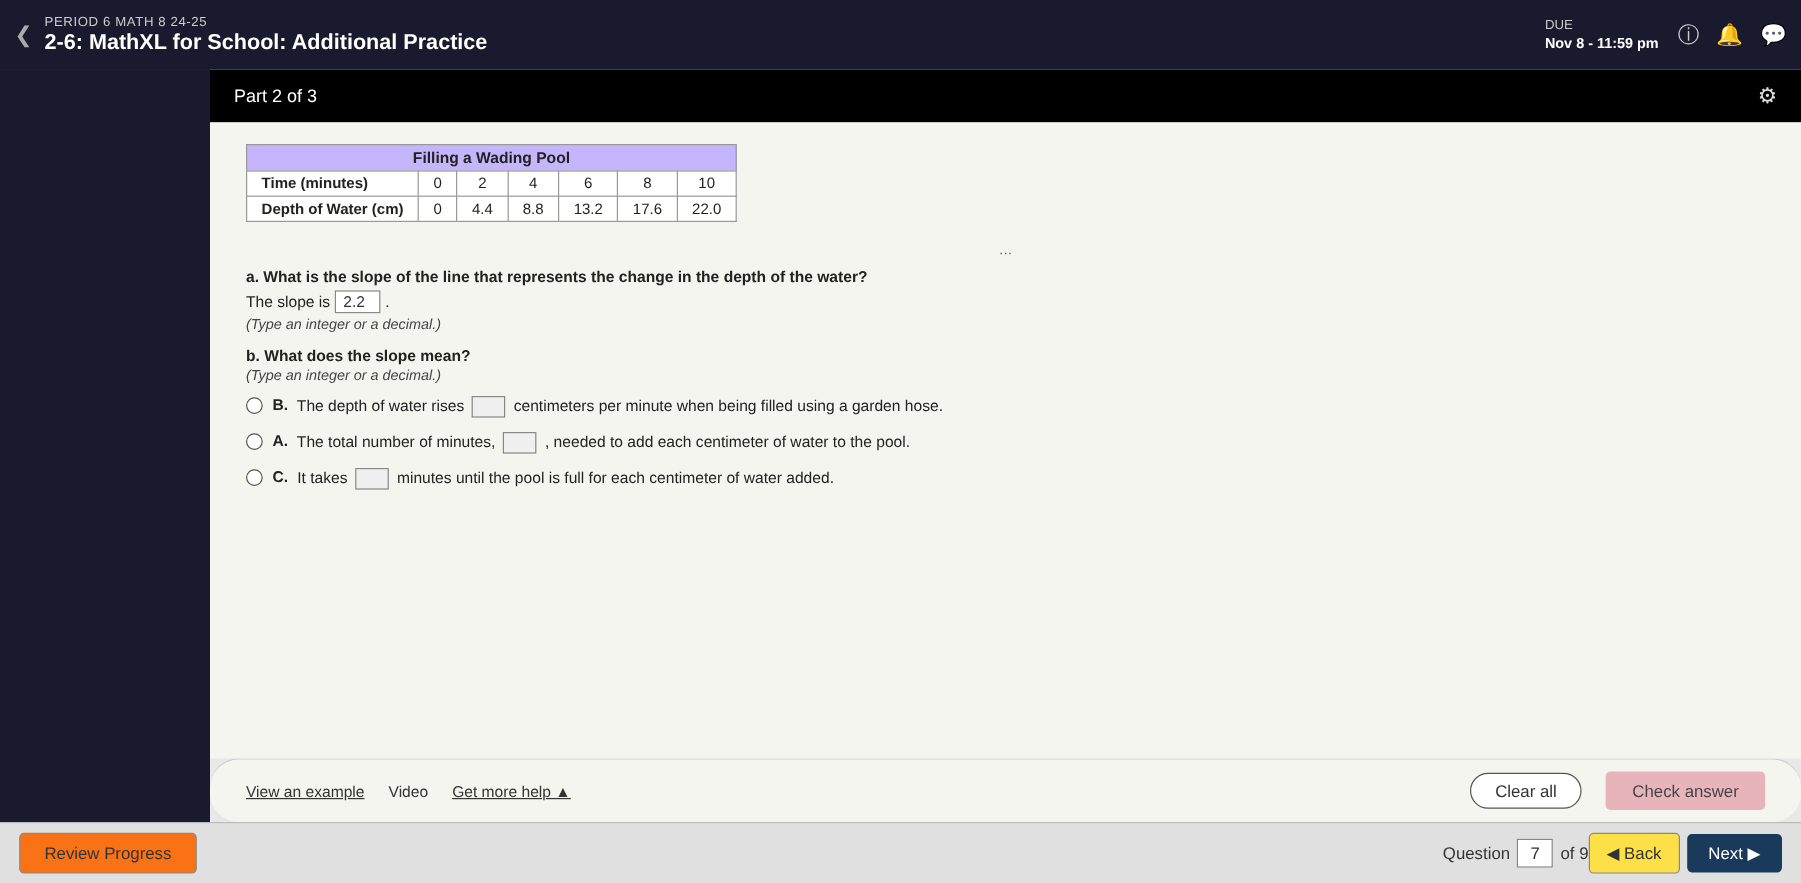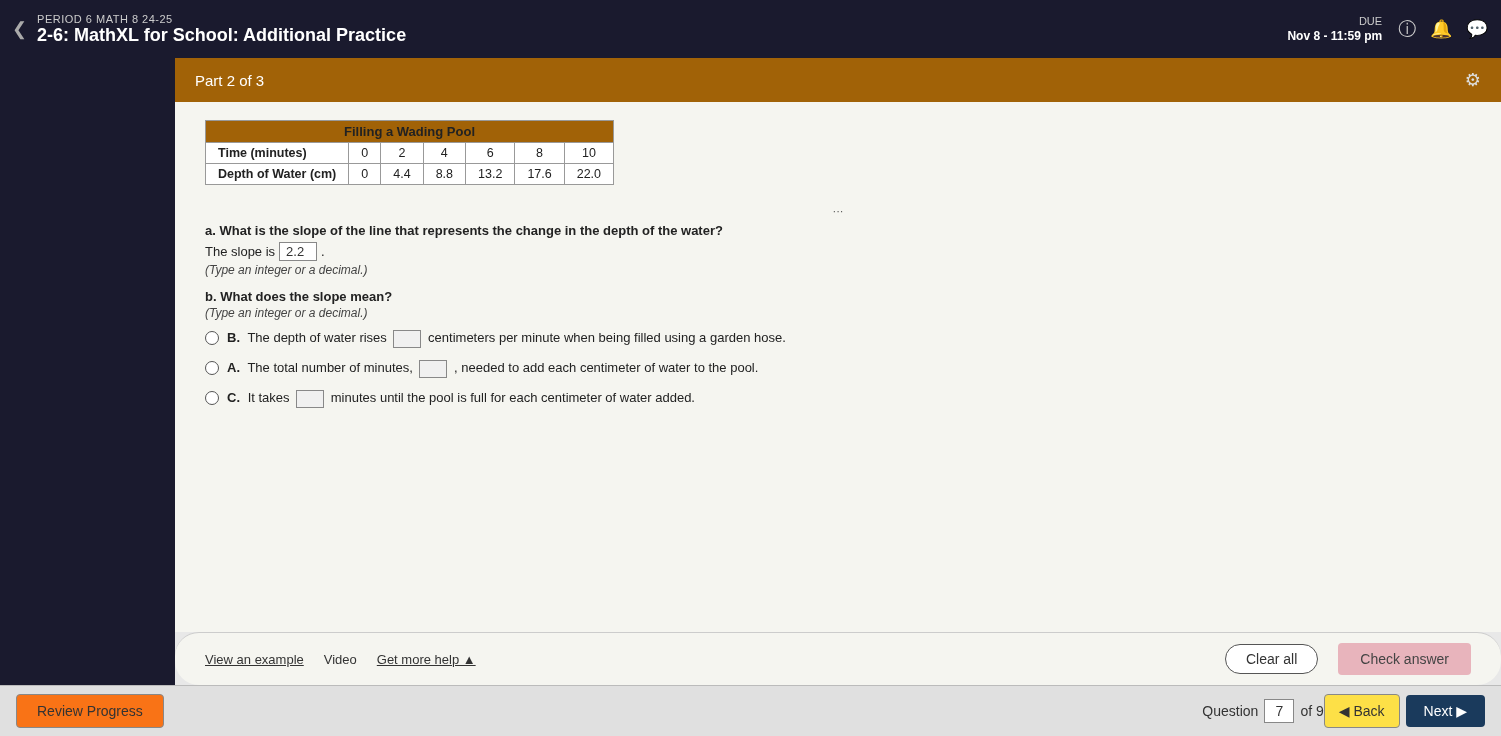--- a/index.html
+++ b/index.html
@@ -39,21 +39,20 @@
       letter-spacing: 0.5px;
     }
     .nav-assignment {
       font-size: 18px;
       color: #fff;
       font-weight: bold;
     }
     .nav-right {
       display: flex;
       flex-direction: column;
-      align-items: flex-end;
       gap: 2px;
     }
     .nav-due {
       font-size: 11px;
       color: #ccc;
     }
     .nav-due-date {
       font-size: 12px;
       color: #fff;
       font-weight: bold;
@@ -85,21 +84,21 @@
     .content-area {
       flex: 1;
       background: #e8e8e8;
       display: flex;
       flex-direction: column;
       overflow: hidden;
     }
 
     
     .part-header {
-      background: #a16207;
+      background: #000000;
       color: white;
       padding: 10px 20px;
       font-size: 15px;
       font-weight: 500;
       display: flex;
       align-items: center;
       justify-content: space-between;
       min-height: 44px;
     }
     .part-header-gear {
@@ -130,21 +129,21 @@
       margin-bottom: 16px;
     }
     .wading-table {
       border-collapse: collapse;
       font-size: 12.5px;
     }
     .wading-table caption {
       font-weight: bold;
       font-size: 13px;
       text-align: center;
-      background: #a16207;
+      background: #c4b5fd;
       border: 1px solid #999;
       border-bottom: none;
       padding: 3px 10px;
     }
     .wading-table th, .wading-table td {
       border: 1px solid #999;
       padding: 3px 12px;
       text-align: center;
       background: #fff;
     }

